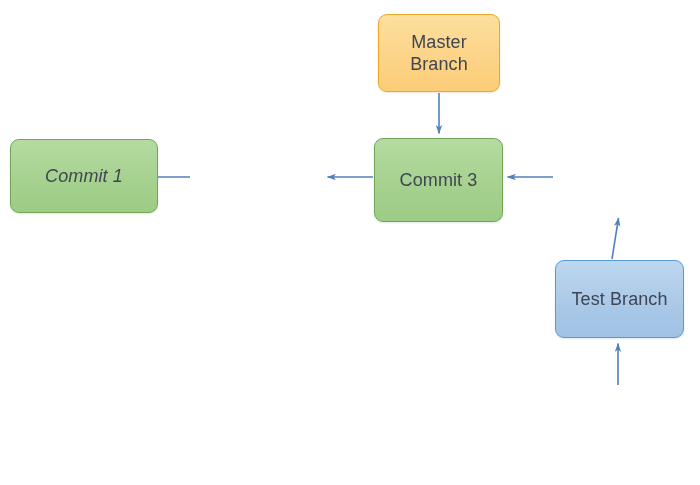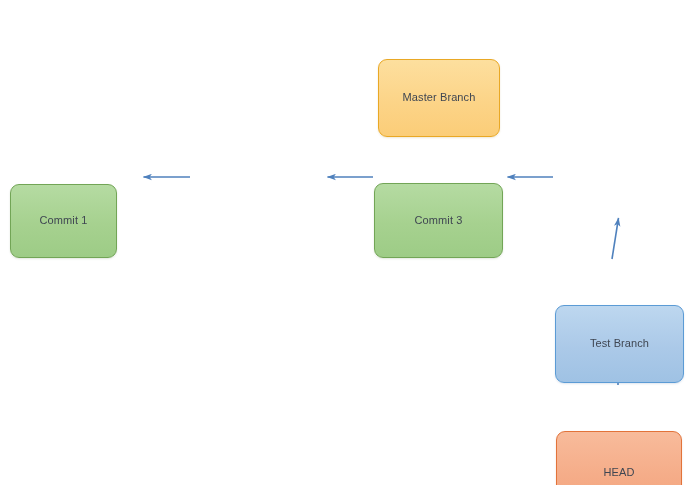--- a/index.html
+++ b/index.html
@@ -30,26 +30,25 @@
   .node {
     position: absolute;
     box-sizing: border-box;
     border-radius: 9px;
     border-style: solid;
     border-width: 1.3px;
     display: flex;
     align-items: center;
     justify-content: center;
     text-align: center;
-    font-size: 11px;
+    font-size: 18px;
     line-height: 1.25;
     color: #3f4652;
     letter-spacing: 0.1px;
     z-index: 2;
-    margin-top: 45px;
   }
   .node-label {
     display: block;
     padding: 0 6px;
   }
   .node-commit {
     background: linear-gradient(180deg, #b5dba2 0%, #a6d18f 55%, #9dcc86 100%);
     border-color: #72a556;
     box-shadow: 0 1px 2px rgba(90,120,70,0.18);
   }
@@ -99,35 +98,32 @@
 
     <g>
       <line x1="612" y1="259" x2="618.5" y2="218" stroke="#4f81bd" stroke-width="1.6" marker-end="url(#arrowhead)"></line>
     </g>
 
     <g>
       <line x1="618" y1="385" x2="618" y2="343.5" stroke="#4f81bd" stroke-width="1.6" marker-end="url(#arrowhead)"></line>
     </g>
   </svg>
 
-  <div class="node node-commit" style="left:10px; top:139px; width:107px; height:74px;">
+  <div class="node node-commit" style="left:10px; top:139px; width:148px; height:74px;font-style:italic;">
     <span class="node-label">Commit 1</span>
   </div>
 
 
-  <div class="node node-commit" style="left:374px; top:138px; width:129px; height:75px;border-radius:9px;">
+  <div class="node node-commit" style="left:374px; top:138px; width:129px; height:84px;border-radius:9px;">
     <span class="node-label">Commit 3</span>
   </div>
 
 
   <div class="node node-master" style="left:378px; top:14px; width:122px; height:78px;">
     <span class="node-label">Master Branch</span>
   </div>
 
   <div class="node node-test" style="left:555px; top:260px; width:129px; height:78px;">
     <span class="node-label">Test Branch</span>
   </div>
 
-  <div class="node node-head" style="left:556px; top:386px; width:126px; height:84px;">
-    <span class="node-label">HEAD</span>
-  </div>
 
 </div>
 
 </body></html>

